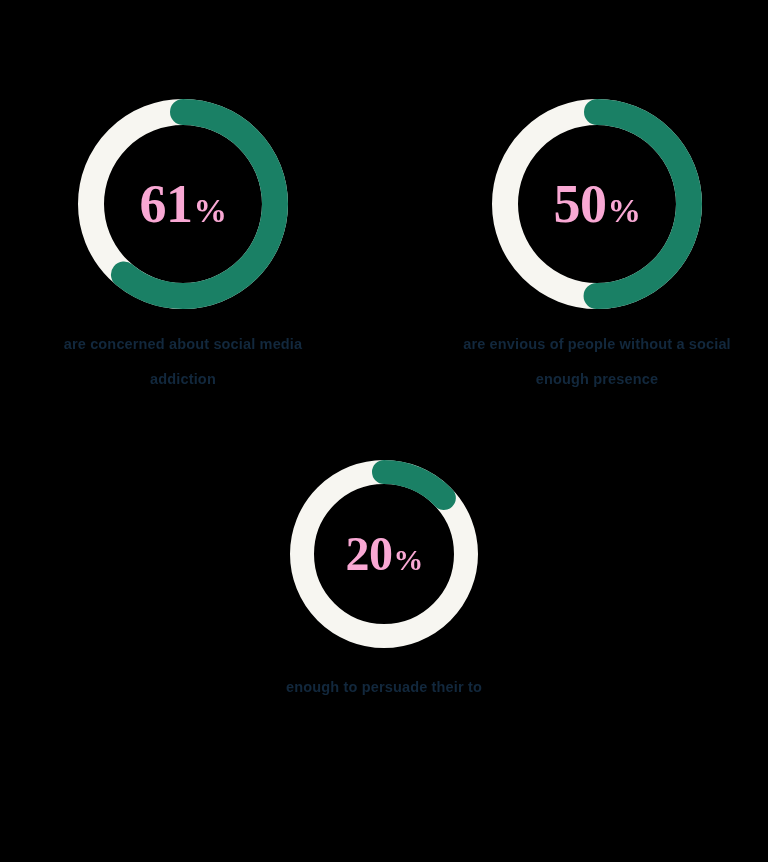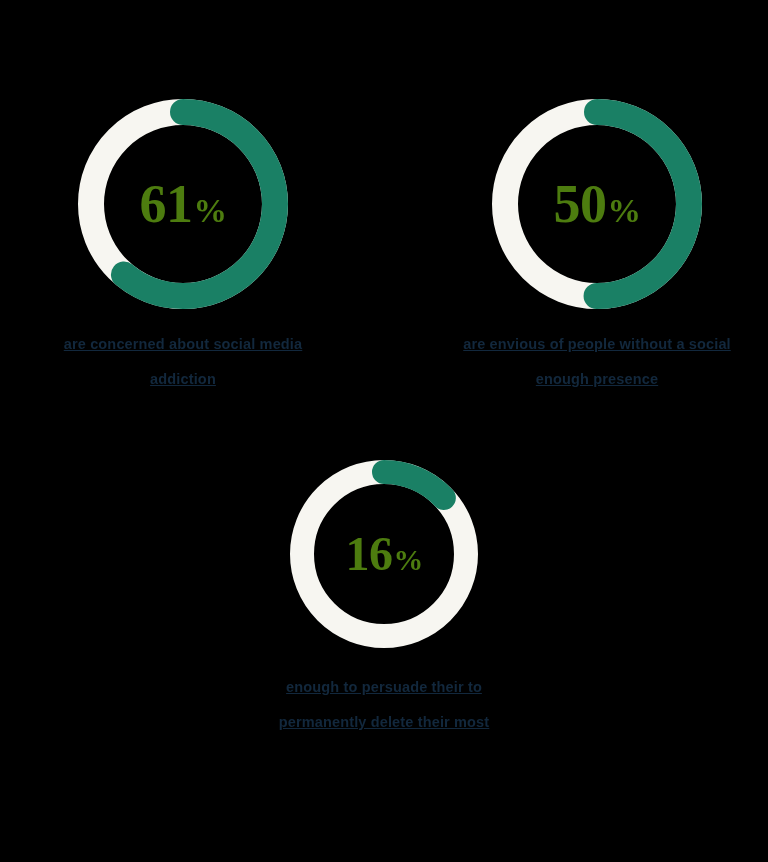--- a/index.html
+++ b/index.html
@@ -55,21 +55,21 @@
     inset: 0;
     display: flex;
     align-items: center;
     justify-content: center;
     pointer-events: none;
   }
 
   .pct {
     font-family: "Liberation Serif", "DejaVu Serif", serif;
     font-weight: 700;
-    color: #4d7c0f;
+    color: #f9a8d4;
     letter-spacing: -0.5px;
     line-height: 1;
     display: flex;
     align-items: baseline;
     white-space: nowrap;
   }
   .size-lg .pct { font-size: 54px; }
   .size-md .pct { font-size: 48px; }
 
   .pct .num { display: inline-block; }
@@ -82,21 +82,20 @@
   
   .caption {
     color: #12283d;
     font-family: "Liberation Sans", sans-serif;
     font-weight: 700;
     font-size: 14.5px;
     line-height: 35px;
     letter-spacing: 0.15px;
     text-align: center;
     width: 100%;
-    text-decoration: underline;
   }
   #stat-0 .caption { margin-top: 18px; width: 320px; }
   #stat-1 .caption { margin-top: 18px; width: 340px; }
   #stat-2 .caption { margin-top: 22px; width: 360px; }
 
   .caption .line { display: block; }
 </style>
 </head>
 <body>
 
@@ -141,24 +140,23 @@
   </div>
 
   <div class="stat" id="stat-2">
     <div class="donut-wrap size-md">
       <svg class="donut-svg" viewBox="0 0 188 188">
         <circle class="donut-track" cx="94" cy="94" r="82" fill="none" stroke="#f7f6f1" stroke-width="24"></circle>
         <circle class="donut-value" cx="94" cy="94" r="82" fill="none" stroke="#1a8065" stroke-width="24" stroke-linecap="round" transform="rotate(-90 94 94)" stroke-dasharray="66.97875537453439 448.24243981419164" stroke-dashoffset="0"></circle>
       </svg>
       <div class="donut-center">
         <div class="pct">
-          <span class="num">16</span>
+          <span class="num">20</span>
             <span class="sym">%</span>
         </div>
       </div>
     </div>
     <div class="caption">
       <span class="line">enough to persuade their to</span>
-      <span class="line">permanently delete their most</span>
     </div>
   </div>
 
 </div>
 
 </body></html>

